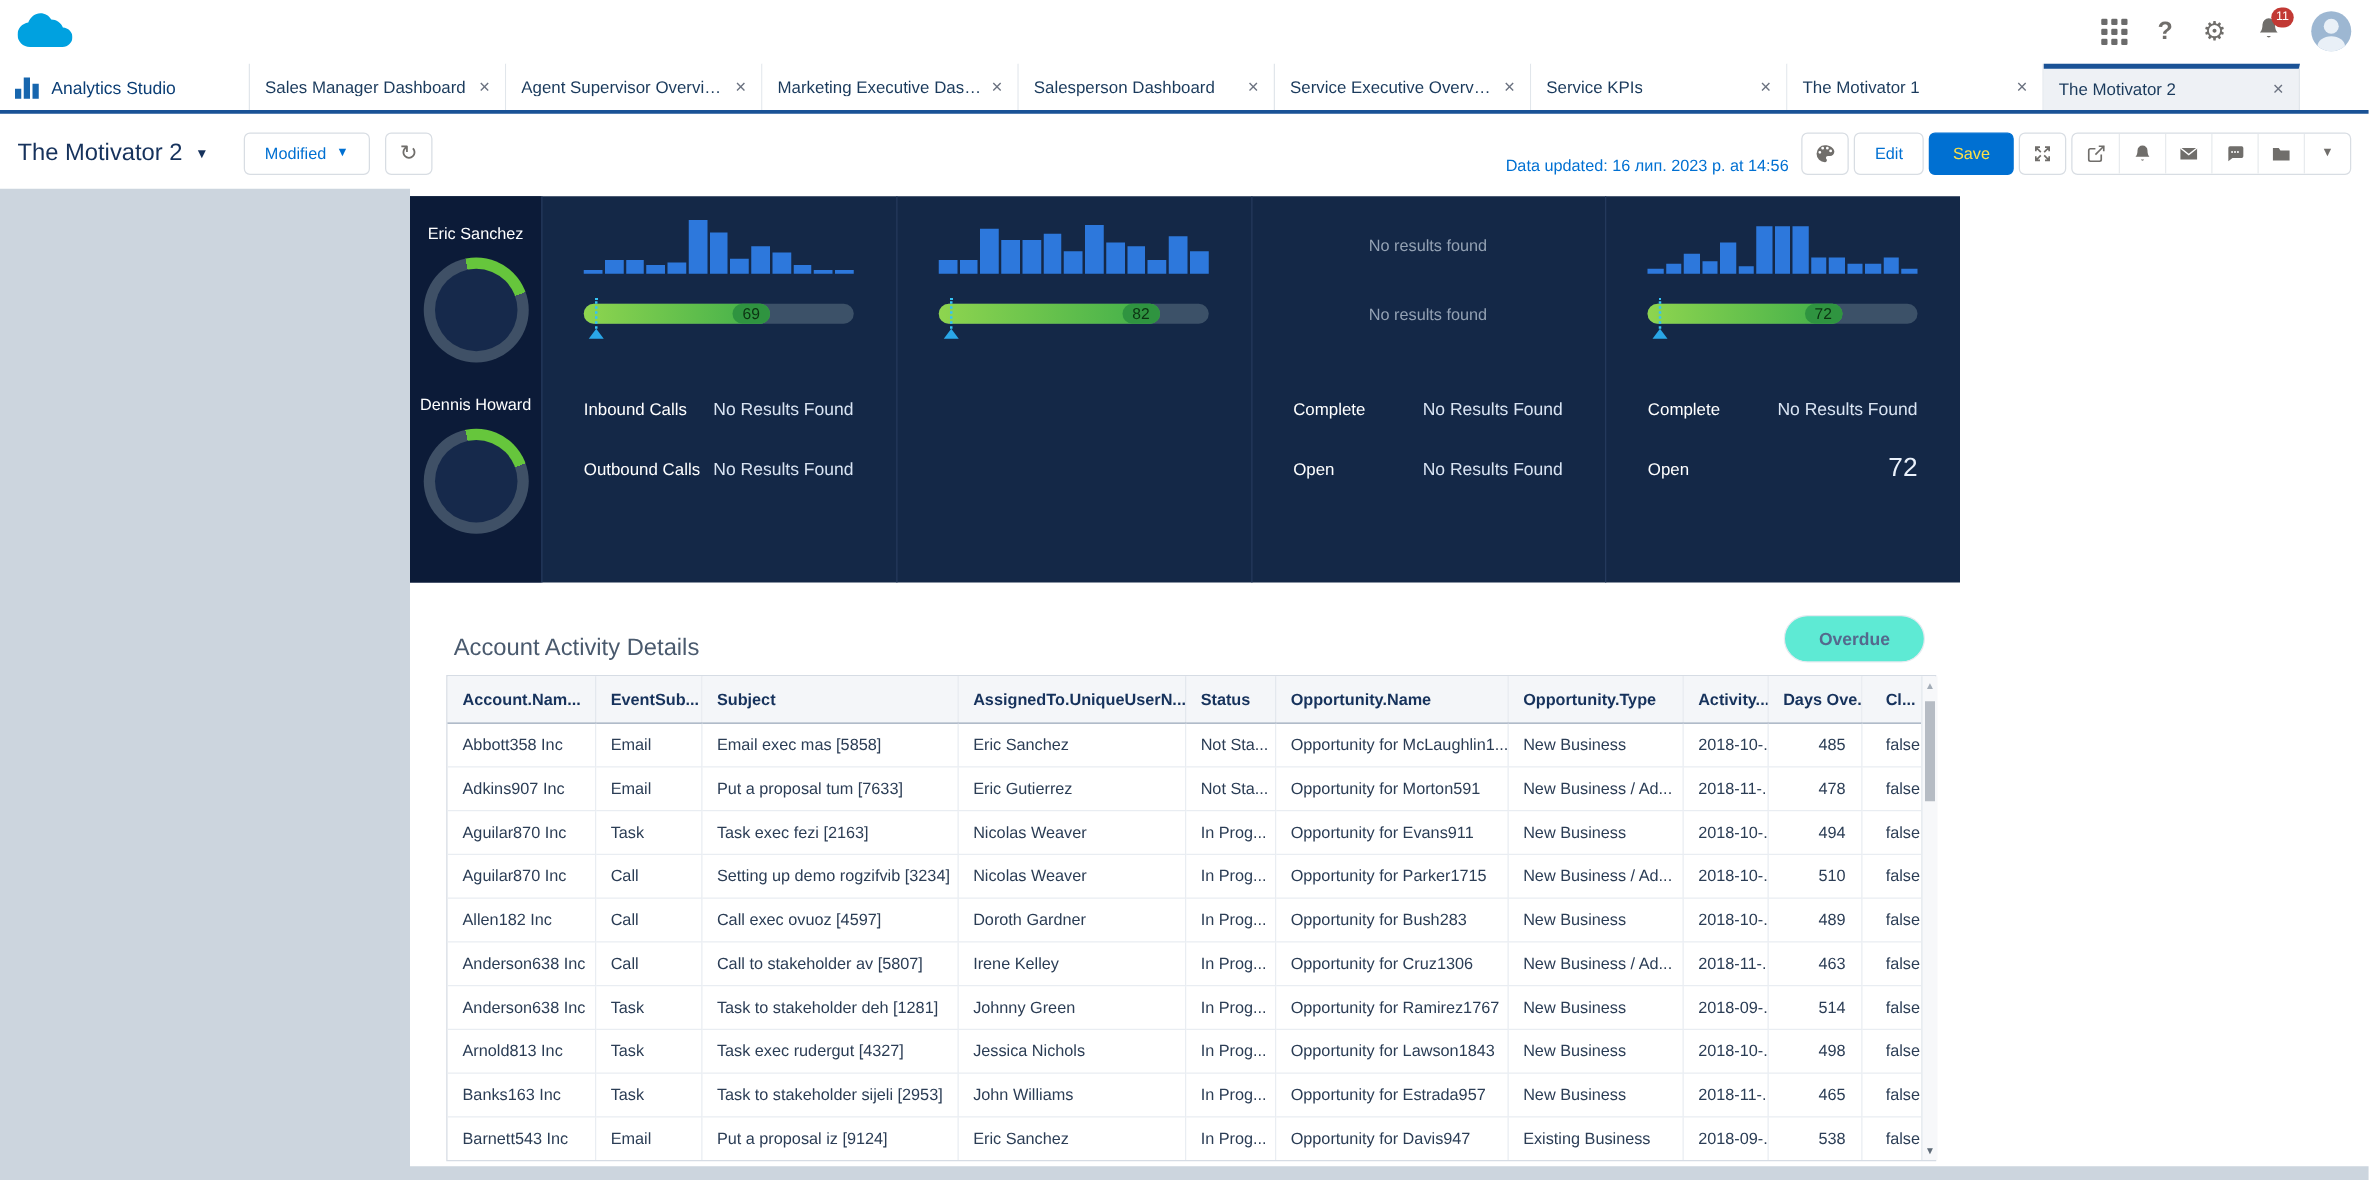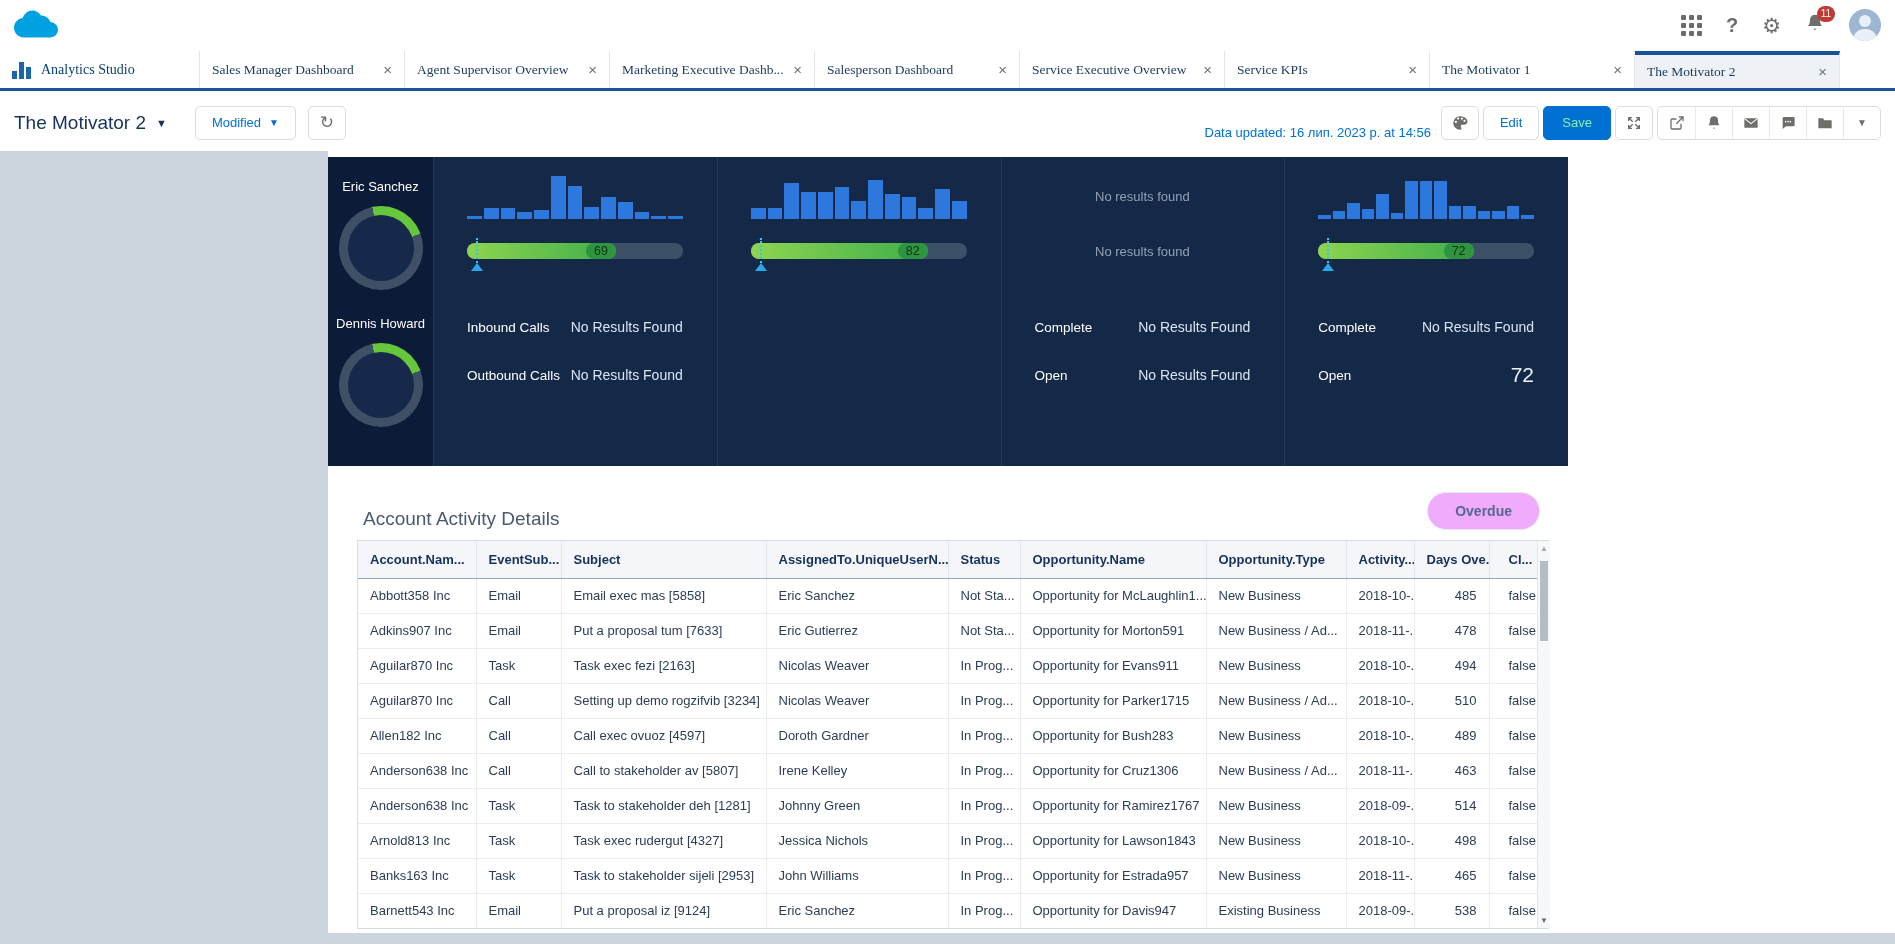--- a/index.html
+++ b/index.html
@@ -17,35 +17,35 @@
   .bell-wrap { position:relative; }
   .badge { position:absolute; top:-7px; right:-10px; min-width:18px; height:16px; border-radius:9px; background:#c23934; color:#fff; font-size:10px; line-height:16px; text-align:center; padding:0 3px; }
   .avatar { width:32px; height:32px; border-radius:50%; background:#9db7d2; position:relative; overflow:hidden; }
   .avatar:before { content:""; position:absolute; top:6px; left:10px; width:12px; height:12px; border-radius:50%; background:#e9f0f7; }
   .avatar:after { content:""; position:absolute; top:20px; left:5px; width:22px; height:16px; border-radius:50%; background:#e9f0f7; }
 
   
   .tabbar { position:absolute; top:51px; left:0; right:0; height:40px; background:#fff; border-bottom:3px solid #1a5296; display:flex; }
   .tab { width:205px; display:flex; align-items:center; padding:0 12px; border-right:1px solid #e1e6eb; font-size:13.5px; color:#1a3a5c; cursor:pointer; background:#fff; }
   .tab.home { width:200px; gap:10px; color:#0b3e75; font-size:14px; }
-  .tab .tlabel { white-space:nowrap; overflow:hidden; text-overflow:ellipsis;font-family:Liberation Serif, serif; }
+  .tab .tlabel { white-space:nowrap; overflow:hidden; text-overflow:ellipsis; }
   .tab .close { margin-left:auto; color:#6b7280; font-size:15px; padding-left:8px; }
   .tab.active { background:#eef1f5; border-top:4px solid #1a5296; }
   .as-icon { display:flex; align-items:flex-end; gap:2px; height:18px; }
   .as-icon i { width:5px; background:#1766ae; display:block; }
   .as-icon i:nth-child(1){height:8px;} .as-icon i:nth-child(2){height:17px;} .as-icon i:nth-child(3){height:12px;}
 
   
   .toolbar { position:absolute; top:94px; left:0; right:0; height:57px; background:#fff; display:flex; align-items:center; padding:0 14px; }
   .tb-title { font-size:19px; color:#16325c; }
   .tb-caret { font-size:11px; color:#16325c; margin-left:10px; }
   .btn { height:34px; border:1px solid #d8dde3; border-radius:5px; background:#fff; display:flex; align-items:center; justify-content:center; color:#0070d2; font-size:13px; padding:0 16px; cursor:pointer; }
   .btn .bcaret { font-size:10px; margin-left:8px; }
   .btn.iconbtn { width:38px; padding:0; color:#706e6b; font-size:17px; }
-  .btn.primary { background:#0070d2; border-color:#0070d2; color:#86efac; padding:0 18px; }
+  .btn.primary { background:#0070d2; border-color:#0070d2; color:#fde047; padding:0 18px; }
   .tb-right { margin-left:auto; display:flex; align-items:flex-end; gap:4px; }
   .updated { color:#0070d2; font-size:13px; margin-right:6px; white-space:nowrap; }
   .btn-group { display:flex; border:1px solid #d8dde3; border-radius:5px; overflow:hidden; height:34px; }
   .gbtn { width:37px; display:flex; align-items:center; justify-content:center; border-left:1px solid #e8ebee; cursor:pointer; color:#706e6b; }
   .gbtn:first-child { border-left:none; }
   .mod-btn { margin-left:28px; }
   .refresh-btn { margin-left:12px; }
 
   
   .content { position:absolute; top:151px; left:0; right:0; bottom:0; background:#fff; }
@@ -72,21 +72,21 @@
   .mrow { display:flex; align-items:center; justify-content:space-between; height:28px; margin-bottom:20px; }
   .mlabel { color:#fff; font-size:13.5px; }
   .mval { color:#d9e4f3; font-size:14px; }
   .mval.big { font-size:21px; color:#eaf1fb; }
   .nores1 { height:46px; margin-top:8px; display:flex; align-items:center; justify-content:center; color:#93a1b3; font-size:13px; }
   .nores2 { height:16px; margin-top:24px; display:flex; align-items:center; justify-content:center; color:#93a1b3; font-size:13px; }
 
   
   .card { position:absolute; left:328px; top:321px; width:1240px; height:462px; background:#fff; }
   .card-title { position:absolute; left:35px; top:36px; font-size:19px; color:#4a5a6e; }
-  .pill { position:absolute; right:28px; top:20px; height:38px; padding:0 27px; border-radius:19px; background:#f0abfc; border:1px solid #e5eaf0; color:#54698d; font-size:14px; font-weight:bold; display:flex; align-items:center; cursor:pointer; }
+  .pill { position:absolute; right:28px; top:20px; height:38px; padding:0 27px; border-radius:19px; background:#5eead4; border:1px solid #e5eaf0; color:#54698d; font-size:14px; font-weight:bold; display:flex; align-items:center; cursor:pointer; }
   .table-outer { position:absolute; left:29px; top:68px; width:1192px; border:1px solid #d6dce4; display:flex; background:#fff; }
   table { width:1179px; border-collapse:collapse; table-layout:fixed; font-size:13px; color:#2b3d55; }
   thead th { background:#f4f6f9; font-weight:bold; color:#16325c; text-align:left; padding:0 12px; height:37px; border-right:1px solid #e3e8ee; border-bottom:1px solid #97a5b8; white-space:nowrap; overflow:hidden; cursor:pointer; }
   tbody td { height:35px; padding:0 12px; border-right:1px solid #e9edf2; border-bottom:1px solid #e9edf2; white-space:nowrap; overflow:hidden; background:#fff; }
   th:last-child, td:last-child { border-right:none;padding-left:19px; }
   tbody tr:last-child td { border-bottom:none; }
   td.num { text-align:right; }
   .vscroll { width:13px; background:#f7f8fa; border-left:1px solid #e2e7ed; position:relative; flex:none; }
   .vthumb { position:absolute; left:2px; right:2px; top:20px; height:80px; background:#b6bcc4; }
   .varrow-up { position:absolute; top:3px; left:0; right:0; text-align:center; font-size:8px; color:#a3acb7; }

